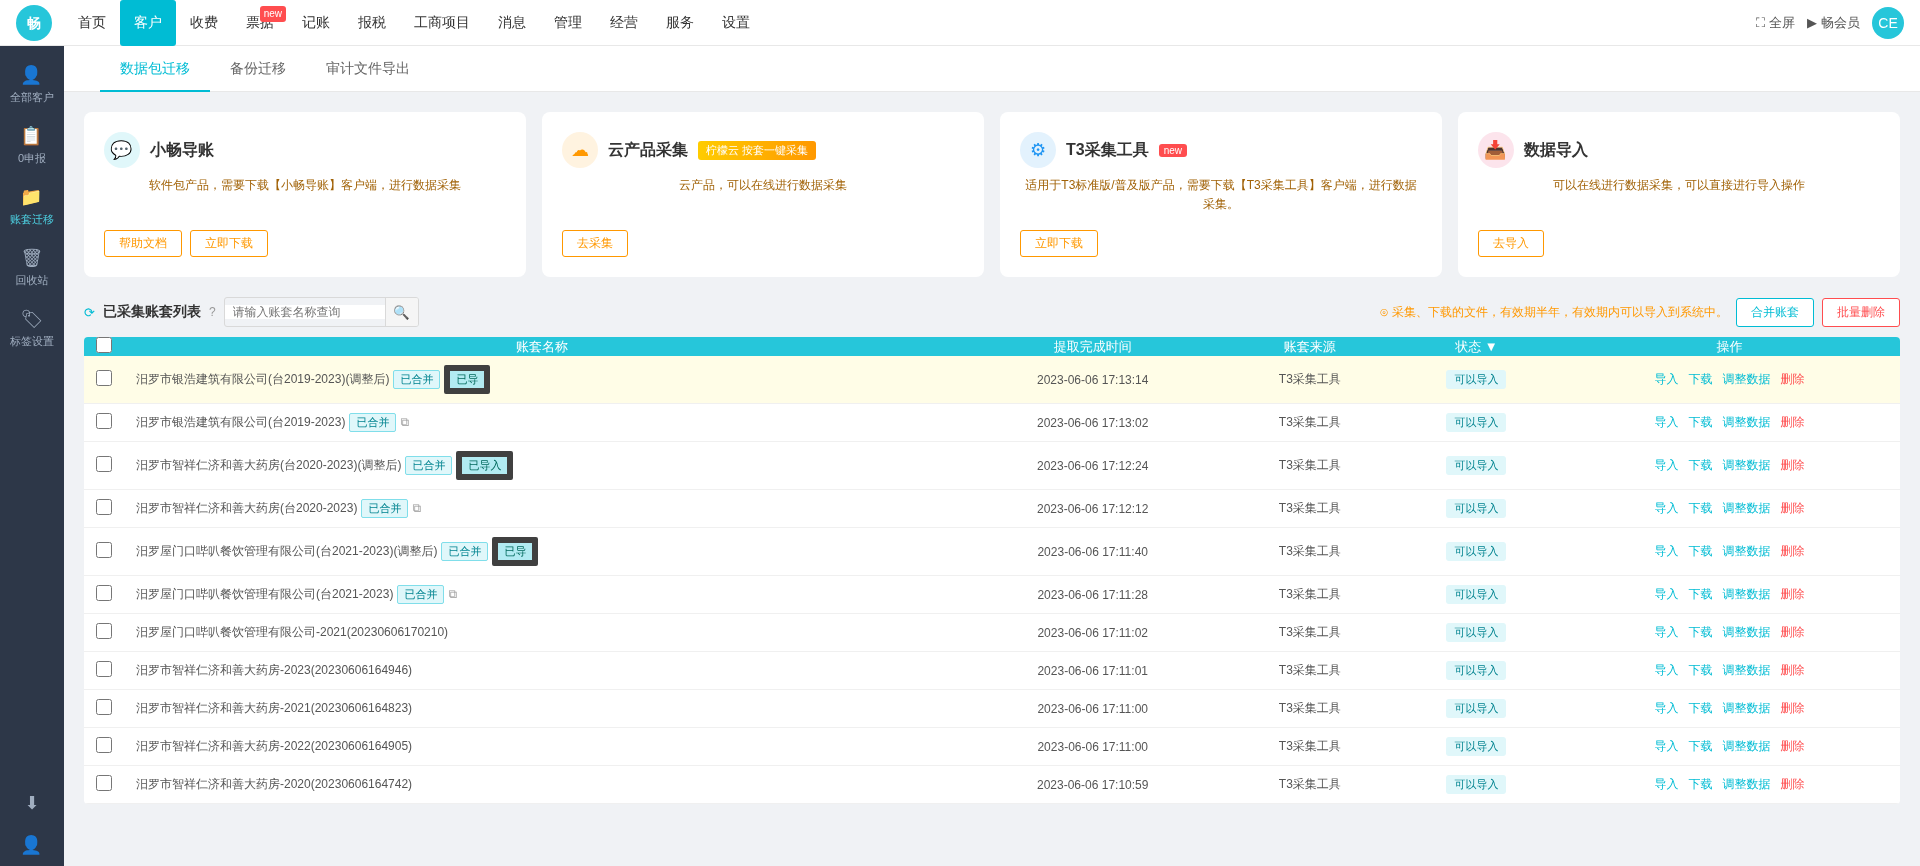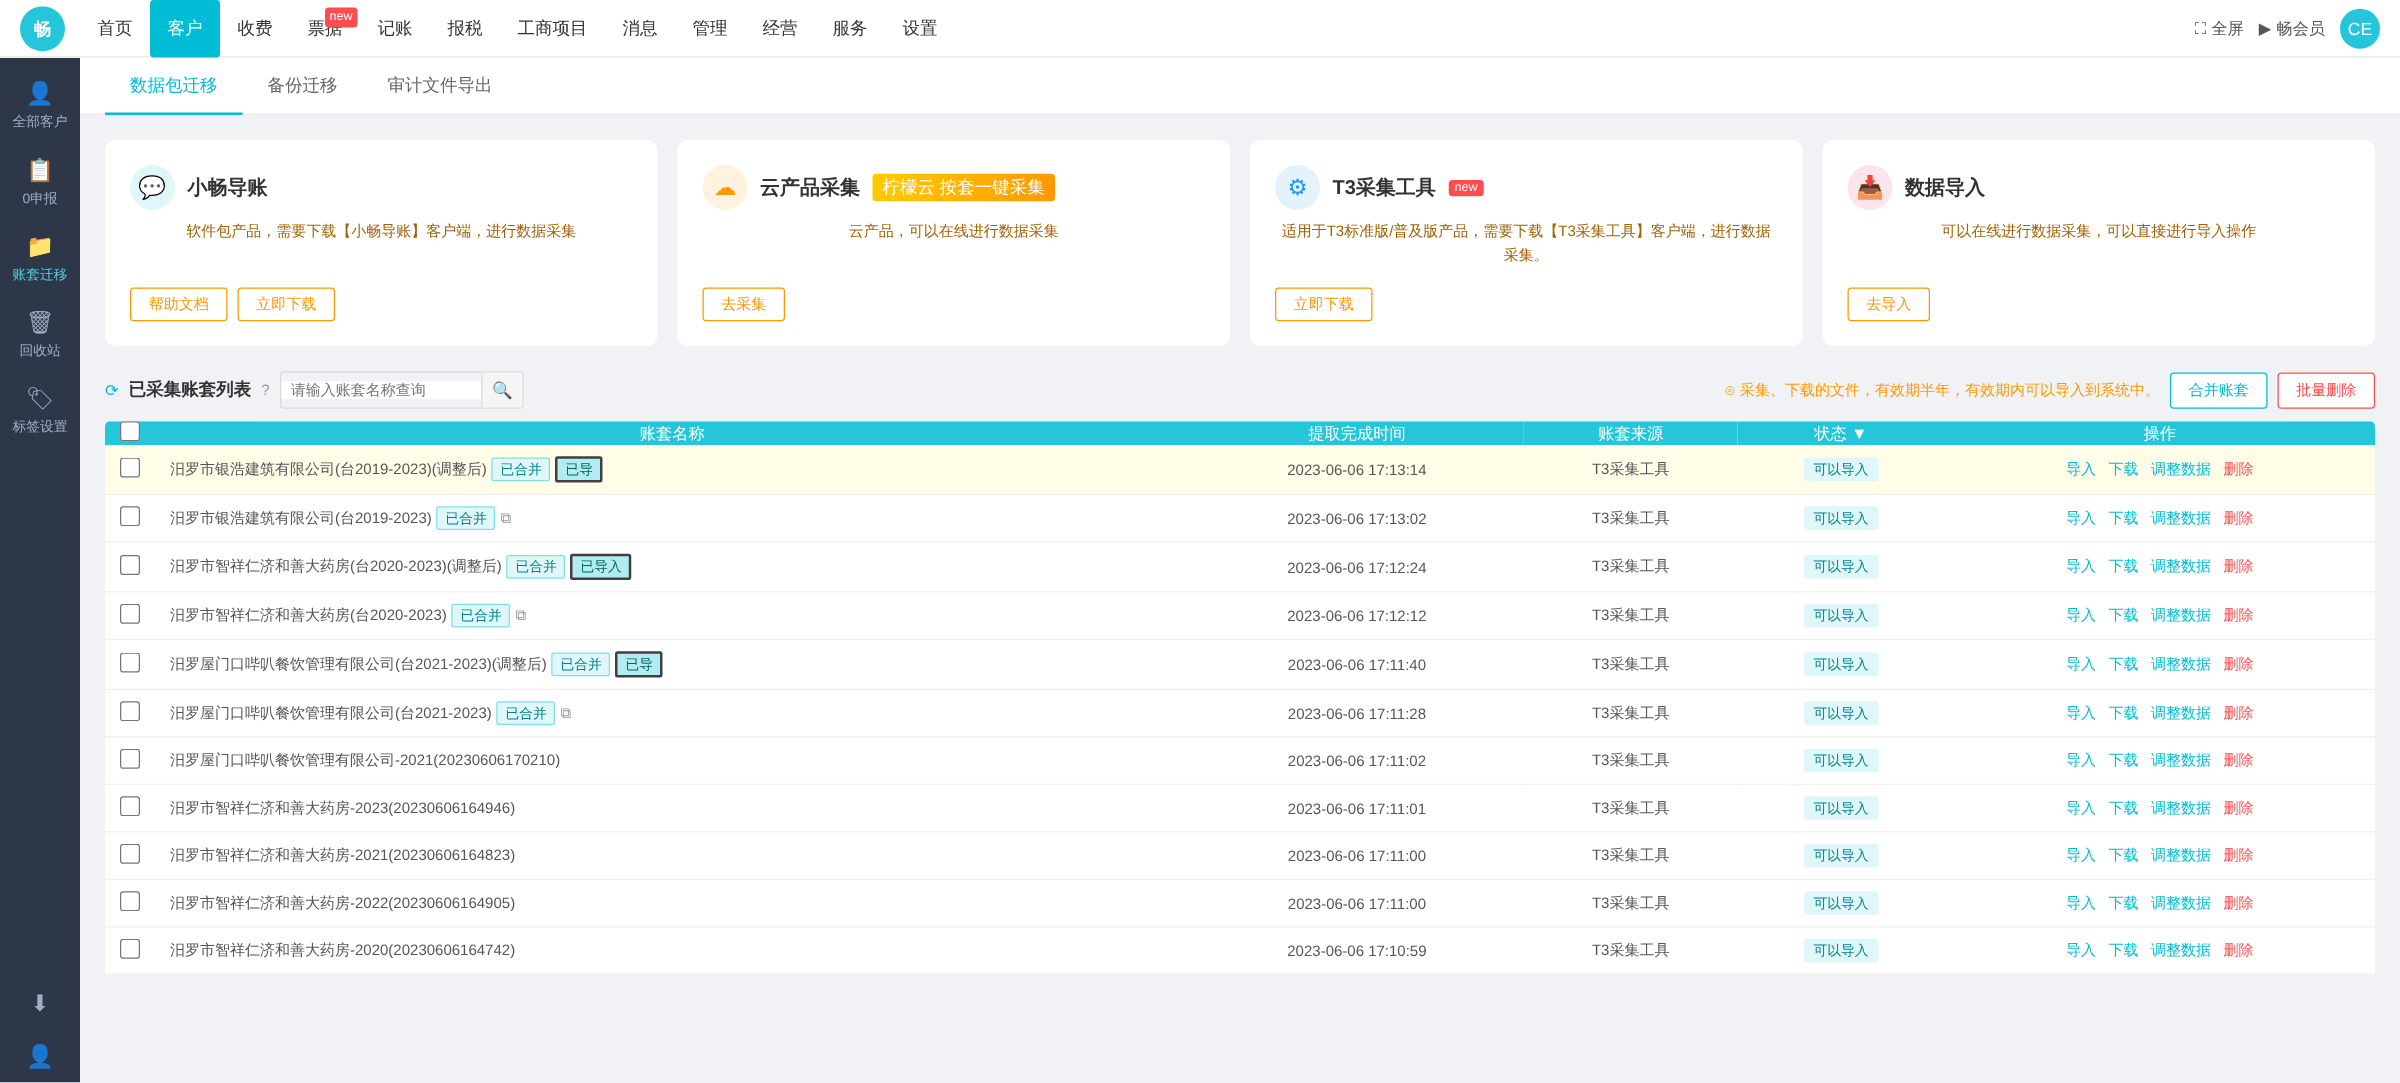--- a/index.html
+++ b/index.html
@@ -43,21 +43,21 @@
     }
     .sidebar-item .s-icon { font-size: 18px; }
     .sidebar-item.active { color: #4dd0e1; }
     .sidebar-bottom { margin-top: auto; }
 
     
     .main-content { flex: 1; overflow-y: auto; background: #f0f2f5; }
 
     
     .tabs-bar {
-      background: #fff; padding: 0 20px;
+      background: #fff; padding: 0 36px;
       display: flex; border-bottom: 1px solid #e8e8e8;
     }
     .tab {
       padding: 14px 20px 12px; cursor: pointer; color: #666; font-size: 14px;
       border-bottom: 2px solid transparent; margin-bottom: -1px;
     }
     .tab.active { color: #00bcd4; border-bottom: 2px solid #00bcd4; font-weight: 500; }
 
     
     .cards-section { display: flex; gap: 16px; padding: 20px; }
@@ -67,21 +67,21 @@
     }
     .card-header { display: flex; align-items: center; gap: 10px; }
     .card-icon { width: 36px; height: 36px; border-radius: 50%; display: flex; align-items: center; justify-content: center; font-size: 18px; }
     .card-icon.green { background: #e0f7fa; color: #26c6da; }
     .card-icon.orange { background: #fff3e0; color: #ff9800; }
     .card-icon.blue { background: #e3f2fd; color: #2196f3; }
     .card-icon.red { background: #fce4ec; color: #e91e63; }
     .card-title { font-size: 16px; font-weight: 600; color: #333; }
     .card-badge {
       background: linear-gradient(90deg, #ffcc00, #ff9800);
-      color: #fff; font-size: 14px; padding: 2px 8px; border-radius: 3px;
+      color: #fff; font-size: 11px; padding: 2px 8px; border-radius: 3px;
     }
     .card-new-badge { background: #ff4d4f; color: #fff; font-size: 10px; padding: 1px 5px; border-radius: 3px; }
     .card-desc { color: #a16207; font-size: 12px; flex: 1; line-height: 1.6; text-align: center; }
     .card-actions { display: flex; gap: 8px; margin-top: 8px; }
     .btn-outline {
       border: 1px solid #ff9800; color: #ff9800; background: #fff;
       padding: 4px 14px; border-radius: 3px; cursor: pointer; font-size: 12px;
     }
 
     
@@ -133,21 +133,21 @@
     .action-links { display: flex; gap: 10px; justify-content: center; }
     .action-link { color: #00bcd4; cursor: pointer; font-size: 12px; }
     .action-link.del { color: #ff4d4f; }
 
     
     .row-badge {
       display: inline-block; padding: 1px 6px; border-radius: 2px;
       font-size: 11px; margin-left: 4px;
     }
     .row-badge.green { background: #e0f7fa; color: #00838f; border: 1px solid #80deea; }
-    .row-badge.teal { background: #b2ebf2; color: #00695c; border: 2px solid #404040; }
+    .row-badge.teal { background: #b2ebf2; color: #00695c; border: 6px solid #404040; }
 
     .col-icon { cursor: pointer; color: #999; margin-left: 4px; }
 
     
     ::-webkit-scrollbar { width: 6px; }
     ::-webkit-scrollbar-track { background: #f1f1f1; }
     ::-webkit-scrollbar-thumb { background: #ccc; border-radius: 3px; }
   </style>
 </head>
 <body>

